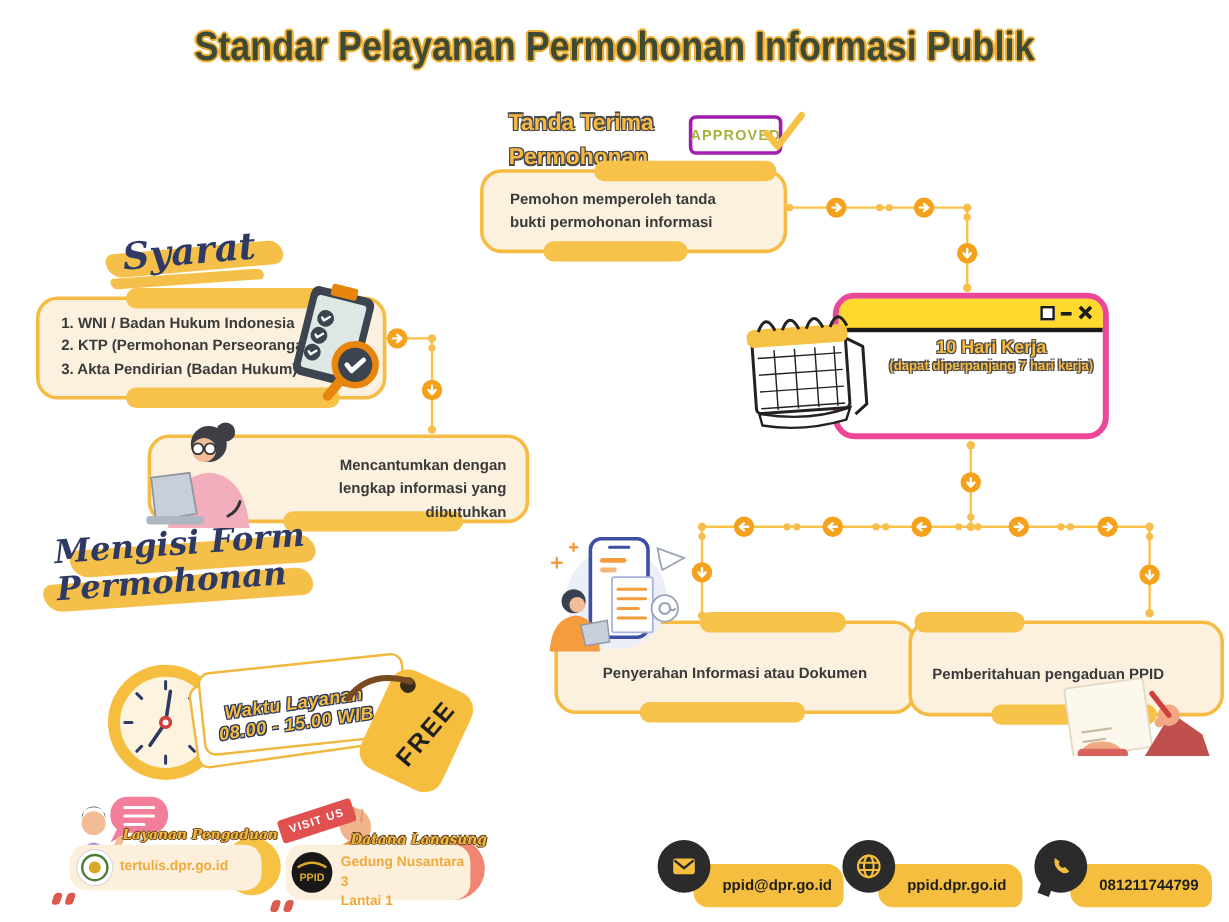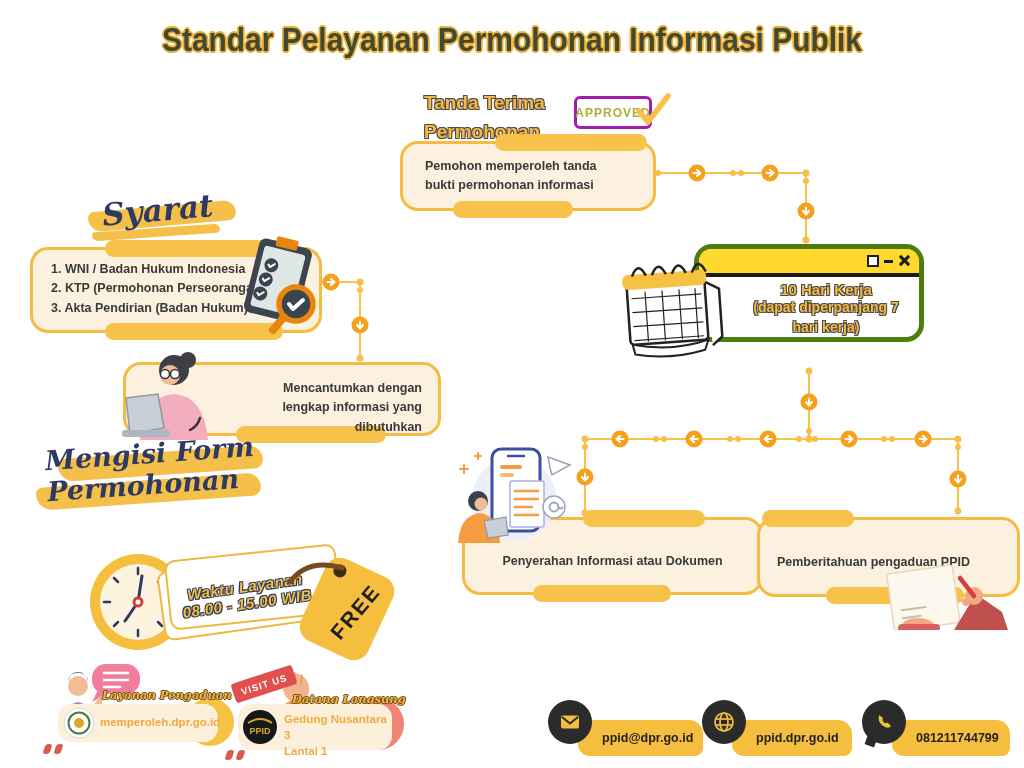--- a/index.html
+++ b/index.html
@@ -24,31 +24,31 @@
   .script{font-family:"DejaVu Serif",serif;font-style:italic;font-weight:bold;color:#2E3A63;}
   .brush{position:absolute;background:#F5C04A;border-radius:8px 16px 10px 18px;}
   
   .tt-heading{position:absolute;left:424px;top:88px;width:152px;text-align:left;
               font-size:19px;line-height:1.55;}
   .stamp{position:absolute;left:574px;top:96px;width:72px;height:27px;border:3px solid #a21caf;
          border-radius:6px;display:flex;align-items:center;justify-content:center;background:#fff;}
   .stamp span{font-size:12px;font-weight:800;letter-spacing:1px;color:#A9B13D;}
   .stamp svg{position:absolute;right:-24px;top:-8px;}
   
-  .browser{position:absolute;left:694px;top:244px;width:230px;height:98px;background:#fff;
-           border:5px solid #4d7c0f;border-radius:18px;box-sizing:border-box;}
+  .browser{position:absolute;left:694px;top:244px;width:230px;height:122px;background:#fff;
+           border:5px solid #ec4899;border-radius:18px;box-sizing:border-box;}
   .titlebar{position:relative;height:24px;background:#FFD92E;border-bottom:4px solid #1c1c1c;
             border-radius:12px 12px 0 0;}
   .win-sq{position:absolute;right:40px;top:6px;width:8px;height:8px;border:2.5px solid #1c1c1c;background:#fff;}
   .win-dash{position:absolute;right:26px;top:11px;width:9px;height:3px;background:#1c1c1c;}
   .win-x{position:absolute;right:9px;top:5px;width:12px;height:12px;}
   .win-x::before,.win-x::after{content:"";position:absolute;left:5px;top:0;width:3px;height:13px;background:#1c1c1c;}
   .win-x::before{transform:rotate(45deg);} .win-x::after{transform:rotate(-45deg);}
   .browser-body{position:absolute;left:40px;right:6px;top:32px;text-align:center;}
-  .browser-body .l1{font-size:15px;} .browser-body .l2{font-size:14px;line-height:1.4;}
+  .browser-body .l1{font-size:15px;} .browser-body .l2{font-size:11px;line-height:1.4;}
   
   .illus{position:absolute;}
   
   .banner{position:absolute;left:160px;top:560px;width:168px;height:66px;background:#fff;
           border:2px solid #F0B83C;border-radius:10px;transform:rotate(-8deg);
           display:flex;flex-direction:column;align-items:center;justify-content:center;}
   .banner::before{content:"";position:absolute;left:6px;top:-9px;width:100%;height:100%;
           border:2px solid #F0B83C;border-radius:10px;transform:rotate(2deg);z-index:-1;background:#fff;}
   .banner div{font-size:15px;letter-spacing:.5px;}
   .freetag{position:absolute;left:310px;top:564px;width:74px;height:90px;background:#F5BE3E;
@@ -389,21 +389,21 @@
     <path d="M38 48 q8 -2 10 -10" stroke="#F2BD96" stroke-width="6" fill="none" stroke-linecap="round"></path>
   </svg>
   <div class="oy-brown" style="position:absolute;left:102px;top:688px;font-size:11.5px;z-index:2;">Layanan Pengaduan</div>
   <span class="blob" style="left:186px;top:698px;width:48px;height:48px;background:#F6C244;"></span>
   <div class="badgecard" style="left:58px;top:704px;width:160px;height:38px;z-index:2;">
     <svg style="position:absolute;left:5px;top:3px;" width="32" height="32" viewBox="0 0 32 32">
       <circle cx="16" cy="16" r="15" fill="#fff" stroke="#D8D8D8" stroke-width="1"></circle>
       <circle cx="16" cy="16" r="10.5" fill="none" stroke="#4C7A3F" stroke-width="2"></circle>
       <circle cx="16" cy="16" r="5" fill="#D9A826"></circle>
     </svg>
-    <span class="oy" style="position:absolute;left:42px;top:12px;font-size:11.5px;text-shadow:none;color:#F0A93C;">memperoleh.dpr.go.id</span>
+    <span class="oy" style="position:absolute;left:42px;top:12px;font-size:11.5px;text-shadow:none;color:#F0A93C;">tertulis.dpr.go.id</span>
   </div>
   <span class="quotes" style="left:44px;top:744px;"></span>
 
   <div style="position:absolute;left:232px;top:674px;width:64px;height:20px;background:#E0504F;border-radius:3px;transform:rotate(-18deg);display:flex;align-items:center;justify-content:center;z-index:2;">
     <span style="color:#fff;font-weight:800;font-size:9.5px;letter-spacing:1px;">VISIT US</span>
   </div>
   <svg class="illus" style="left:272px;top:668px;" width="44" height="48" viewBox="0 0 44 48">
     <rect x="10" y="32" width="26" height="14" rx="5" fill="#F59C3F" transform="rotate(-30 22 40)"></rect>
     <ellipse cx="24" cy="20" rx="13" ry="15" fill="#F2B48C" transform="rotate(-20 24 20)"></ellipse>
     <g stroke="#E09A6E" stroke-width="1.5" stroke-linecap="round">

